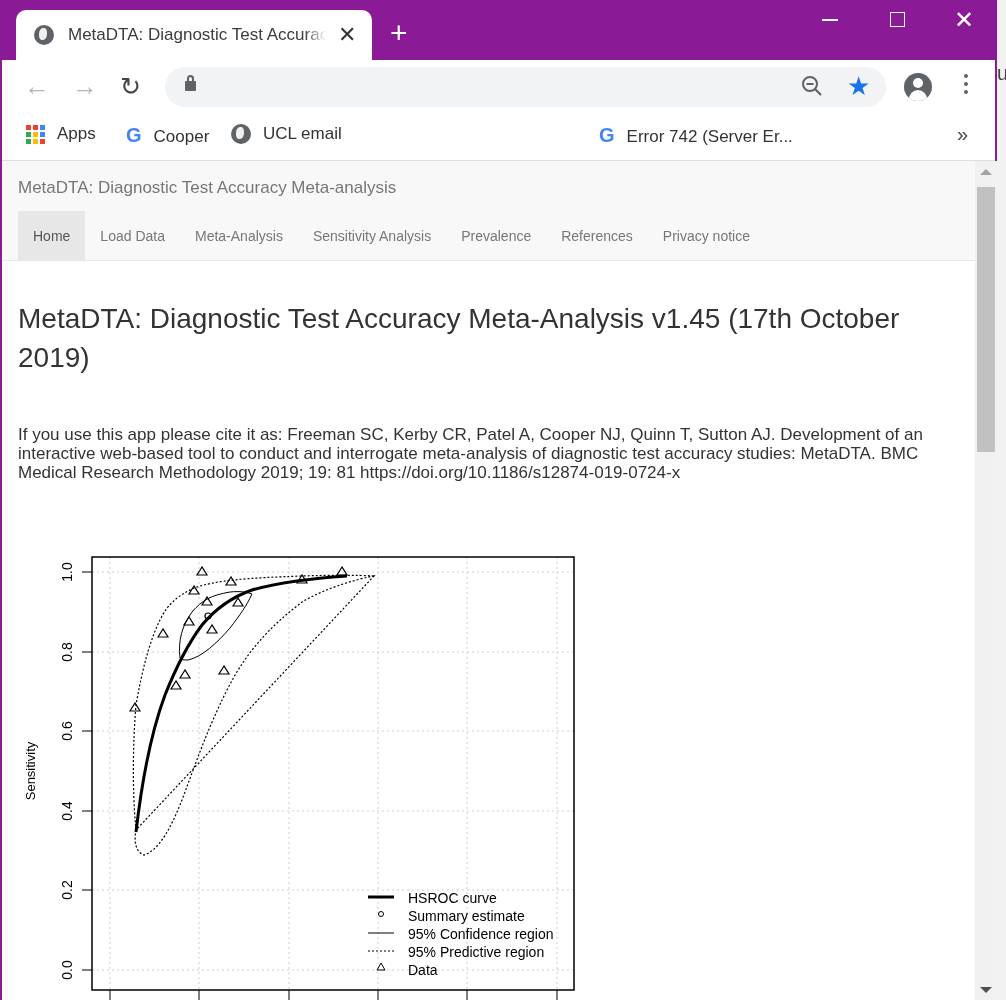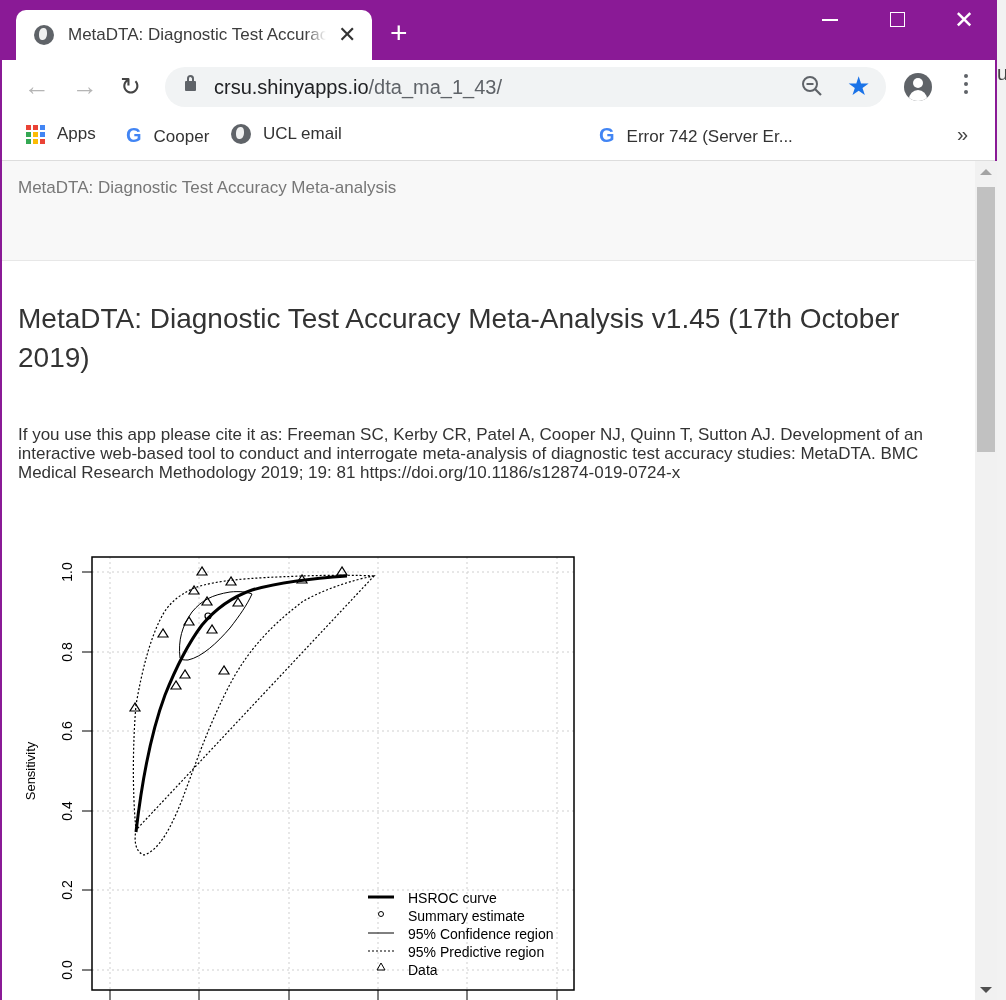--- a/index.html
+++ b/index.html
@@ -97,21 +97,20 @@
       </div>
     <div class="winbtn win-close">✕</div>
   </div>
 
   <div class="toolbar">
     <span class="navbtn nav-back">←</span>
     <span class="navbtn nav-fwd">→</span>
     <span class="navbtn nav-reload">↻</span>
     <div class="omnibox">
       <span class="lock"></span>
-      <span class="url"><span>crsu.shinyapps.io</span><span class="path">/dta_ma_1_43/</span></span>
       <svg class="zoom-ic" viewBox="0 0 22 22">
         <circle cx="9" cy="9" r="7" fill="none" stroke="#5f6368" stroke-width="2"></circle>
         <line x1="5.5" y1="9" x2="12.5" y2="9" stroke="#5f6368" stroke-width="2"></line>
         <line x1="14" y1="14" x2="20" y2="20" stroke="#5f6368" stroke-width="2.2"></line>
       </svg>
       <span class="star-ic">★</span>
     </div>
     <div class="profile"></div>
     <div class="kebab">
         <span></span>
@@ -146,20 +145,29 @@
     <div class="bm" style="left:597px">
       <span class="ic g-ic">G</span>
       <span>Error 742 (Server Er...</span>
     </div>
     <span class="bm-more">»</span>
   </div>
 
   <div class="viewport">
     <div class="navbar">
       <div class="brand">MetaDTA: Diagnostic Test Accuracy Meta-analysis</div>
+      <div class="navtabs">
+        <div class="navtab active">Home</div>
+        <div class="navtab">Load Data</div>
+        <div class="navtab">Meta-Analysis</div>
+        <div class="navtab">Sensitivity Analysis</div>
+        <div class="navtab">Prevalence</div>
+        <div class="navtab">References</div>
+        <div class="navtab">Privacy notice</div>
+      </div>
     </div>
 
     <div class="content">
       <h1 class="page-title">MetaDTA: Diagnostic Test Accuracy Meta-Analysis v1.45 (17th October 2019)</h1>
       <p class="cite">If you use this app please cite it as: Freeman SC, Kerby CR, Patel A, Cooper NJ, Quinn T, Sutton AJ. Development of an interactive web-based tool to conduct and interrogate meta-analysis of diagnostic test accuracy studies: MetaDTA. BMC Medical Research Methodology 2019; 19: 81 https://doi.org/10.1186/s12874-019-0724-x</p>
     </div>
 
     <svg class="plot" width="600" height="460" viewBox="0 541 600 460" style="top:380px;">
 
       <g stroke="#cfcfcf" stroke-width="1" stroke-dasharray="2,3">

